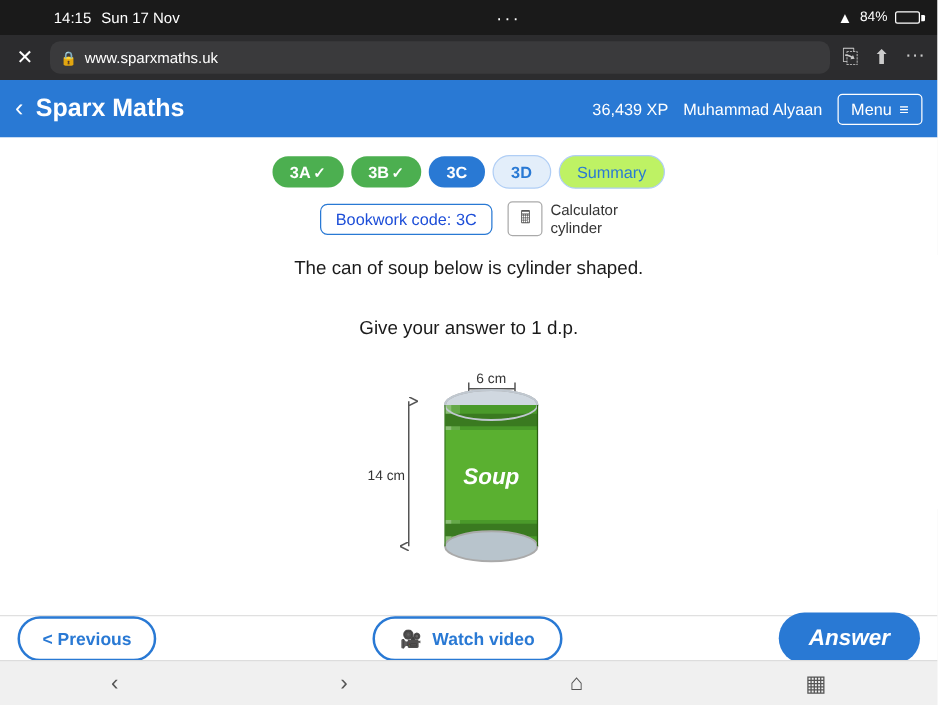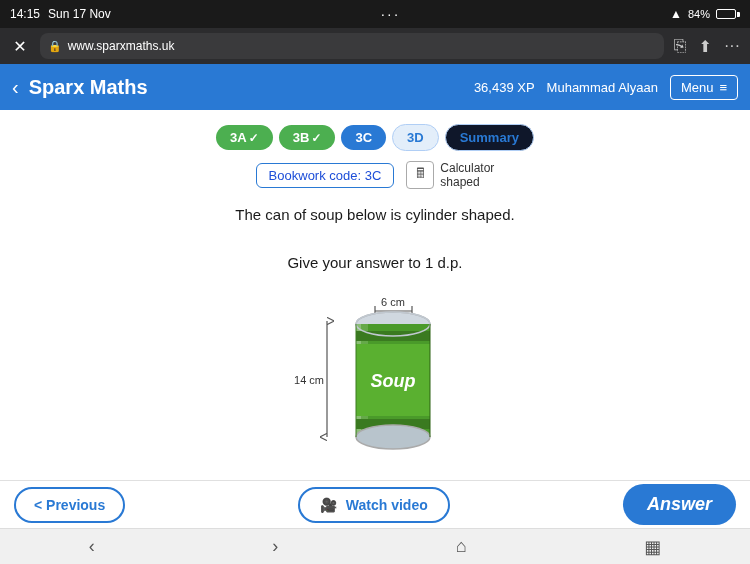--- a/index.html
+++ b/index.html
@@ -9,21 +9,21 @@
     .status-bar {
       background: #1a1a1a;
       color: white;
       height: 28px;
       display: flex;
       align-items: center;
       justify-content: space-between;
       padding: 0 10px;
       font-size: 12px;
     }
-    .status-left { display: flex; gap: 8px; align-items: flex-start; }
+    .status-left { display: flex; gap: 8px; align-items: flex-start; margin-left: 33px; }
     .status-right { display: flex; gap: 6px; align-items: center; font-size: 11px; }
 
     
     .browser-bar {
       background: #2c2c2e;
       height: 36px;
       display: flex;
       align-items: center;
       padding: 0 10px;
       gap: 10px;
@@ -89,21 +89,21 @@
       font-size: 13px;
       font-weight: 600;
       cursor: pointer;
       display: flex;
       align-items: center;
       gap: 2px;
     }
     .tab-green { background: #4caf50; color: white; }
     .tab-active { background: #2979d4; color: white; }
     .tab-light { background: #e3eefa; color: #2979d4; border: 1.5px solid #b0cef5; }
-    .tab-summary { background: #0f172a; color: #2979d4; border: 1.5px solid #b0cef5; font-weight: 700; }
+    .tab-summary { background: #bef264; color: #2979d4; border: 1.5px solid #b0cef5; font-weight: 400; }
     .check-icon { font-size: 12px; }
 
     
     .bookwork-row {
       display: flex;
       align-items: center;
       gap: 12px;
       margin-bottom: 14px;
     }
     .bookwork-badge {
@@ -147,21 +147,21 @@
       display: flex;
       justify-content: center;
       align-items: flex-start;
       position: relative;
     }
 
     
     .bottom-bar {
       background: white;
       border-top: 1px solid #e0e0e0;
-      height: 48px;
+      height: 36px;
       display: flex;
       align-items: center;
       justify-content: space-between;
       padding: 11px 14px;
     }
     .btn-previous {
       border: 2px solid #2979d4;
       color: #2979d4;
       background: white;
       border-radius: 25px;
@@ -332,21 +332,21 @@
     </div>
 
     <div class="bookwork-row">
       <div class="bookwork-badge">
         <span>Bookwork code: 3C</span>
       </div>
       <div class="calculator-allowed">
         <div class="calc-icon-box">🖩</div>
         <div>
           <div>Calculator</div>
-          <div>shaped</div>
+          <div>cylinder</div>
         </div>
       </div>
     </div>
 
     <div class="question-text">
       <div>The can of soup below is cylinder shaped.</div>
       <br>
       <div>Give your answer to 1 d.p.</div>
     </div>
 

